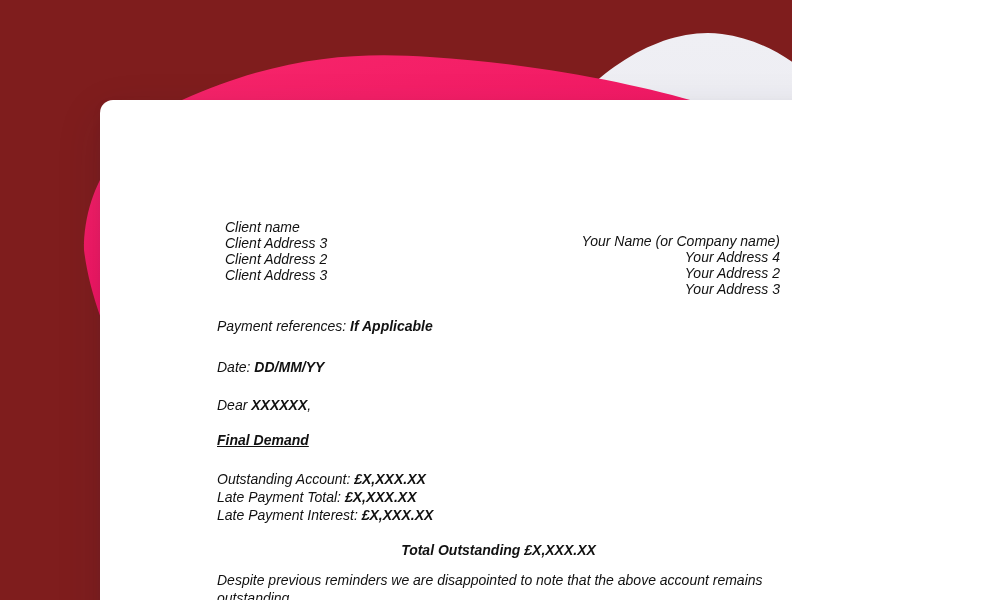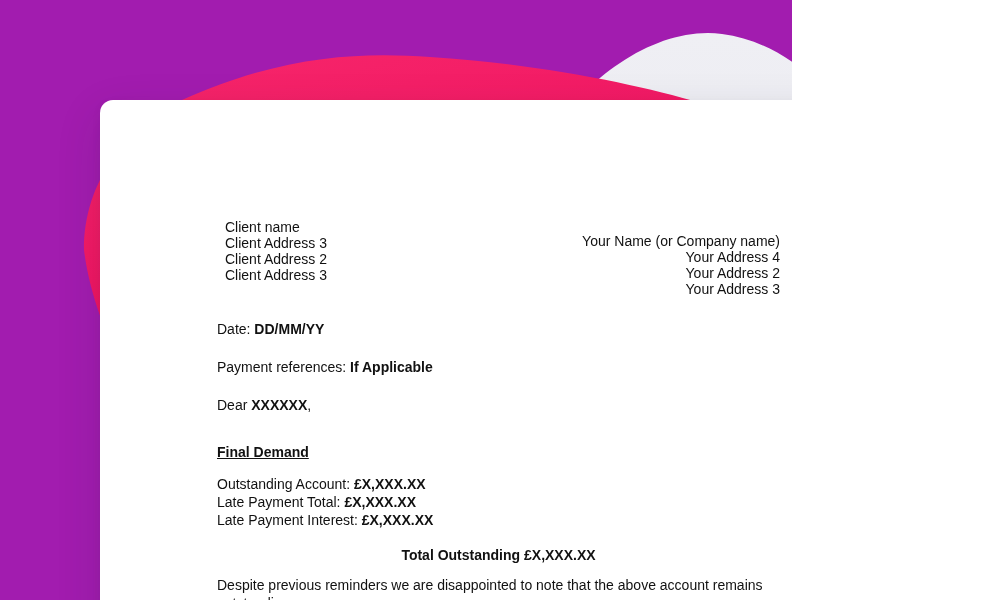--- a/index.html
+++ b/index.html
@@ -9,21 +9,21 @@
     --blob-gray-light:#EFEFF4;
     --blob-gray-dark:#E4E4EB;
     --card-background:#FFFFFF;
     --text:#111111;
   }
   html,body{margin:0;padding:0;}
   body{
     width:1000px;height:600px;overflow:hidden;background:#ffffff;
     font-family:"Liberation Sans","DejaVu Sans",sans-serif;
   }
-  .stage{position:relative;width:792px;height:600px;overflow:hidden;background:#a21caf;}
+  .stage{position:relative;width:792px;height:600px;overflow:hidden;background:#7f1d1d;font-style:italic;}
   .blobs{position:absolute;left:0;top:0;width:1000px;height:600px;display:block;}
   .stop-gray-a{stop-color:var(--blob-gray-light);}
   .stop-gray-b{stop-color:var(--blob-gray-dark);}
   .stop-pink-a{stop-color:var(--accent-pink-light);}
   .stop-pink-b{stop-color:var(--accent-pink);}
   .stop-pink-c{stop-color:var(--accent-pink-dark);}
   .card{
     position:absolute;left:100px;top:100px;width:797px;height:560px;
     background:var(--card-background);
     border-radius:13px;
@@ -34,22 +34,22 @@
     font-size:14px;
     line-height:17px;
   }
   .addr-row{display:flex;justify-content:space-between;line-height:16px;}
   .addr-left{margin-left:8px;text-align:left;}
   .addr-right{text-align:right;margin-top:14px;}
   .line{margin:0;}
   .date-line{margin-top:24px;}
   .ref-line{margin-top:21px;}
   .dear-line{margin-top:21px;}
-  .demand-line{margin-top:30px;font-weight:bold;text-decoration:underline;}
-  .amounts{margin-top:14px;line-height:18px;}
+  .demand-line{margin-top:18px;font-weight:bold;text-decoration:underline;}
+  .amounts{margin-top:21px;line-height:18px;}
   .total-line{margin-top:17px;line-height:18px;font-weight:bold;text-align:center;}
   .closing{margin-top:12px;line-height:18px;}
   b{font-weight:bold;}
 </style>
 </head>
 <body>
 
 <div class="stage">
 
   <svg class="blobs" viewBox="0 0 1000 600" aria-hidden="true">
@@ -94,26 +94,26 @@
           <div class="addr-line">Client Address 3</div>
         </div>
       <div class="addr-right">
           <div class="addr-line">Your Name (or Company name)</div>
           <div class="addr-line">Your Address 4</div>
           <div class="addr-line">Your Address 2</div>
           <div class="addr-line">Your Address 3</div>
         </div>
     </div>
 
+    <div class="line ref-line">
+      <span>Payment references: </span><b>If Applicable</b>
+    </div>
+
     <div class="line date-line">
       <span>Date: </span><b>DD/MM/YY</b>
-    </div>
-
-    <div class="line ref-line">
-      <span>Payment references: </span><b>If Applicable</b>
     </div>
 
     <div class="line dear-line">
       <span>Dear </span><b>XXXXXX</b><span>,</span>
     </div>
 
     <div class="line demand-line">Final Demand</div>
 
     <div class="amounts">
         <div class="line">

